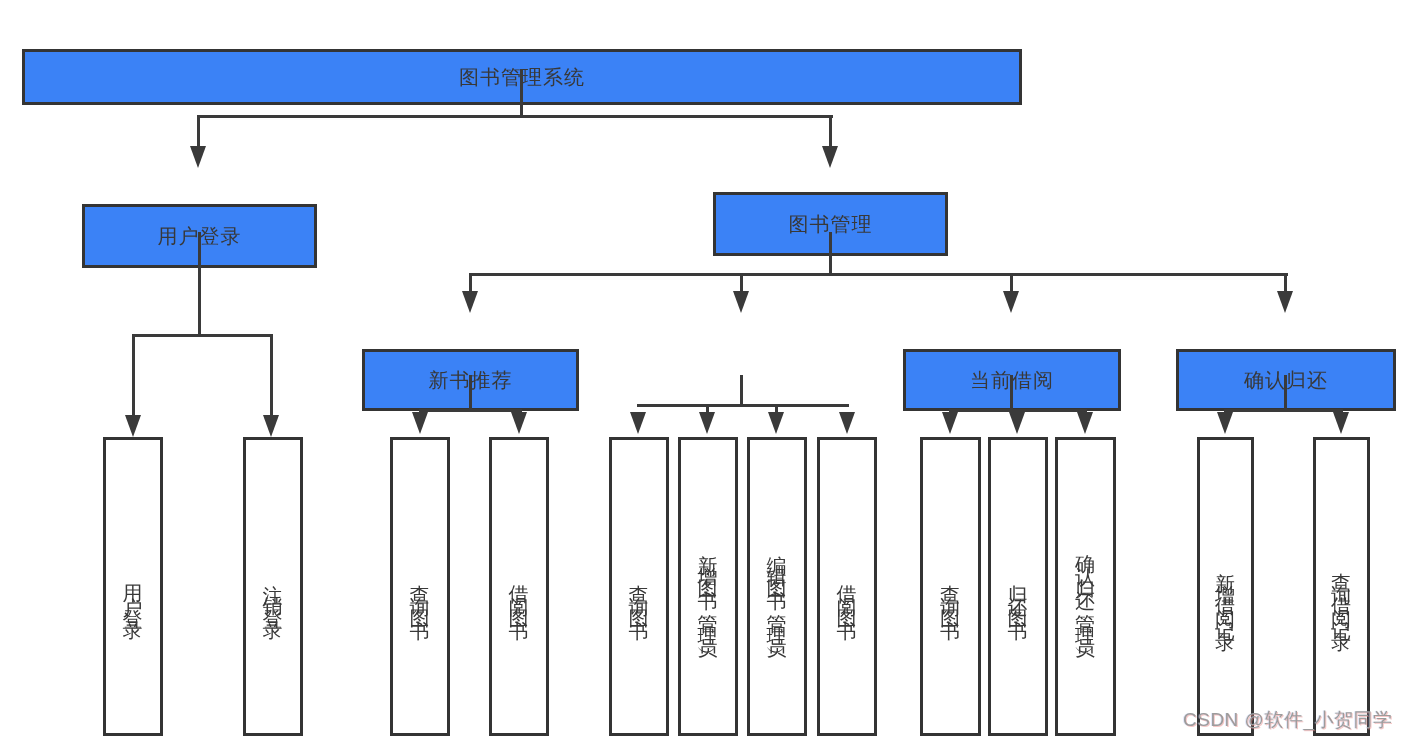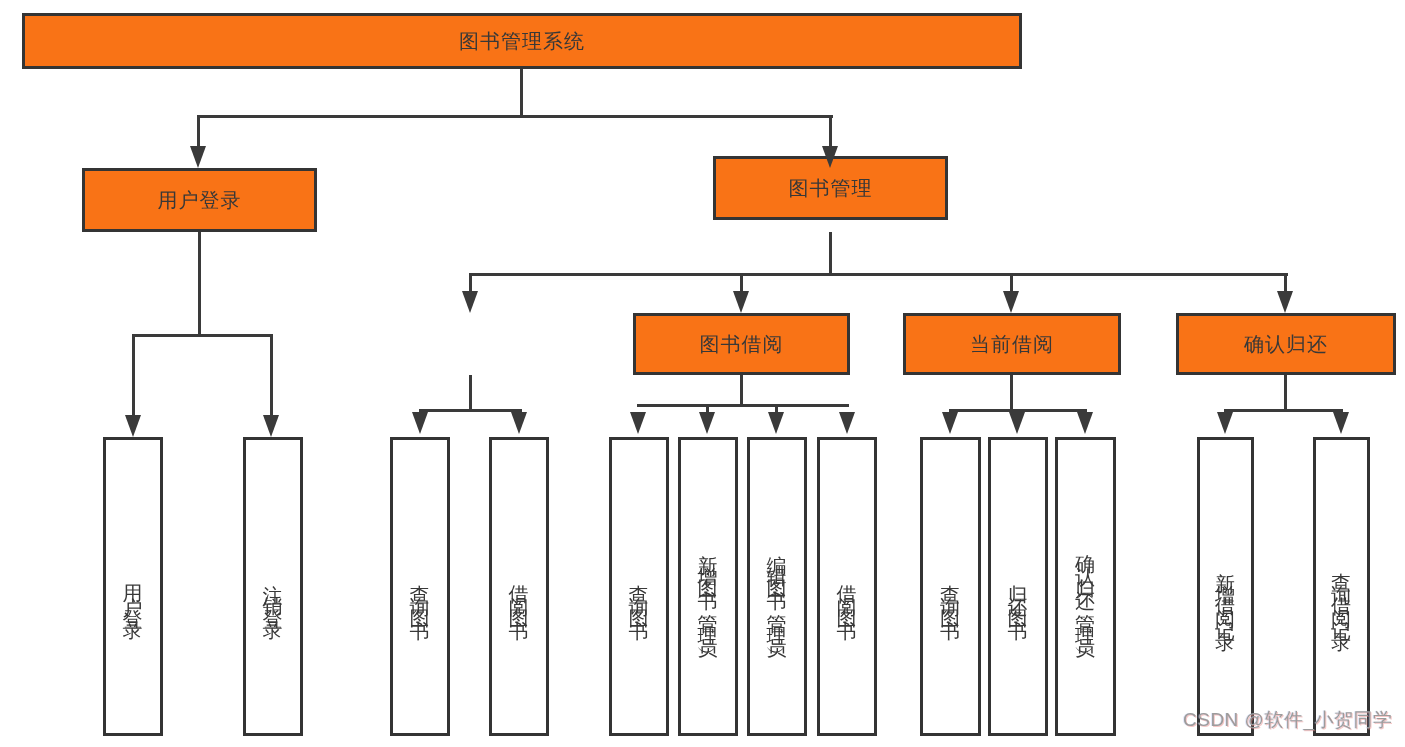--- a/index.html
+++ b/index.html
@@ -4,23 +4,23 @@
 <style>
   html, body { margin: 0; padding: 0; background: #ffffff; }
   body { width: 1405px; height: 747px; overflow: hidden;
          font-family: "Liberation Sans", "DejaVu Sans", sans-serif; }
   #canvas { position: relative; width: 1405px; height: 747px; background: #ffffff; }
 
   .hbox {
     position: absolute;
     box-sizing: border-box;
     border: 3px solid #343434;
-    background: #f97316;
+    background: #3b82f6;
     display: flex; align-items: center; justify-content: center;
-    font-size: 20px; color: #383838; letter-spacing: 1px;
+    font-size: 20px; color: #383838; letter-spacing: 1px; margin-top: 36px;
   }
   .vbox {
     position: absolute;
     top: 437px; height: 299px;
     box-sizing: border-box;
     border: 3px solid #343434;
     background: #ffffff;
     display: flex; align-items: center; justify-content: center;
   }
   .vbox .vtext {
@@ -55,22 +55,22 @@
     <span>图书管理系统</span>
   </div>
 
   <div class="hbox" style="left:82px; top:168px; width:235px; height:64px;">
     <span>用户登录</span>
   </div>
   <div class="hbox" style="left:713px; top:156px; width:235px; height:64px;">
     <span>图书管理</span>
   </div>
 
-  <div class="hbox" style="left:633px; top:313px; width:217px; height:62px;">
-    <span>图书借阅</span>
+  <div class="hbox" style="left:362px; top:313px; width:217px; height:62px;">
+    <span>新书推荐</span>
   </div>
   <div class="hbox" style="left:903px; top:313px; width:218px; height:62px;text-align:right;">
     <span>当前借阅</span>
   </div>
   <div class="hbox" style="left:1176px; top:313px; width:220px; height:62px;">
     <span>确认归还</span>
   </div>
 
   <div class="vbox" style="left:103px; width:60px;">
     <span class="vtext">用户登录</span>

